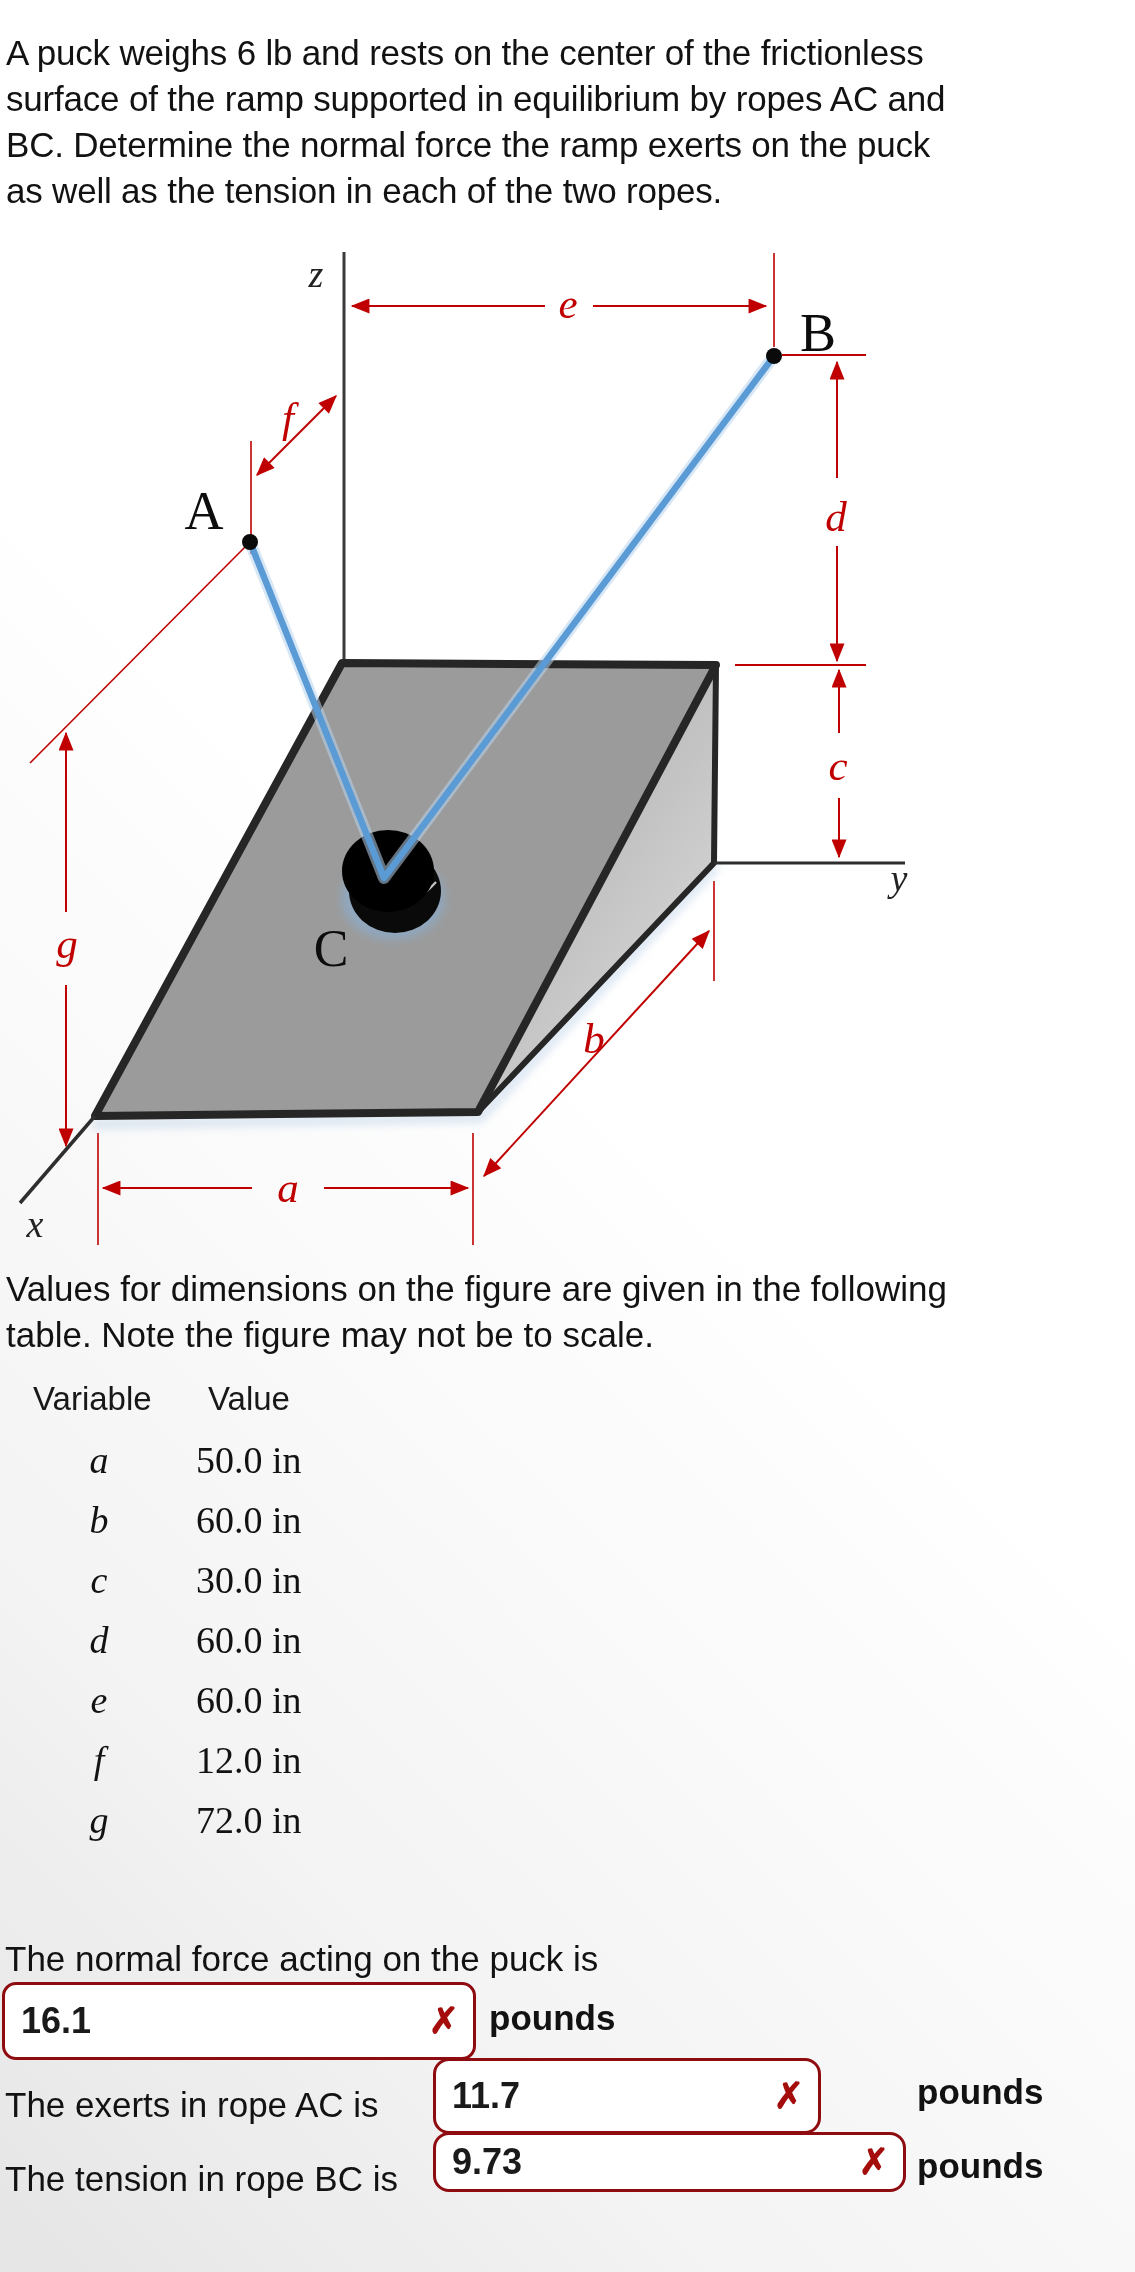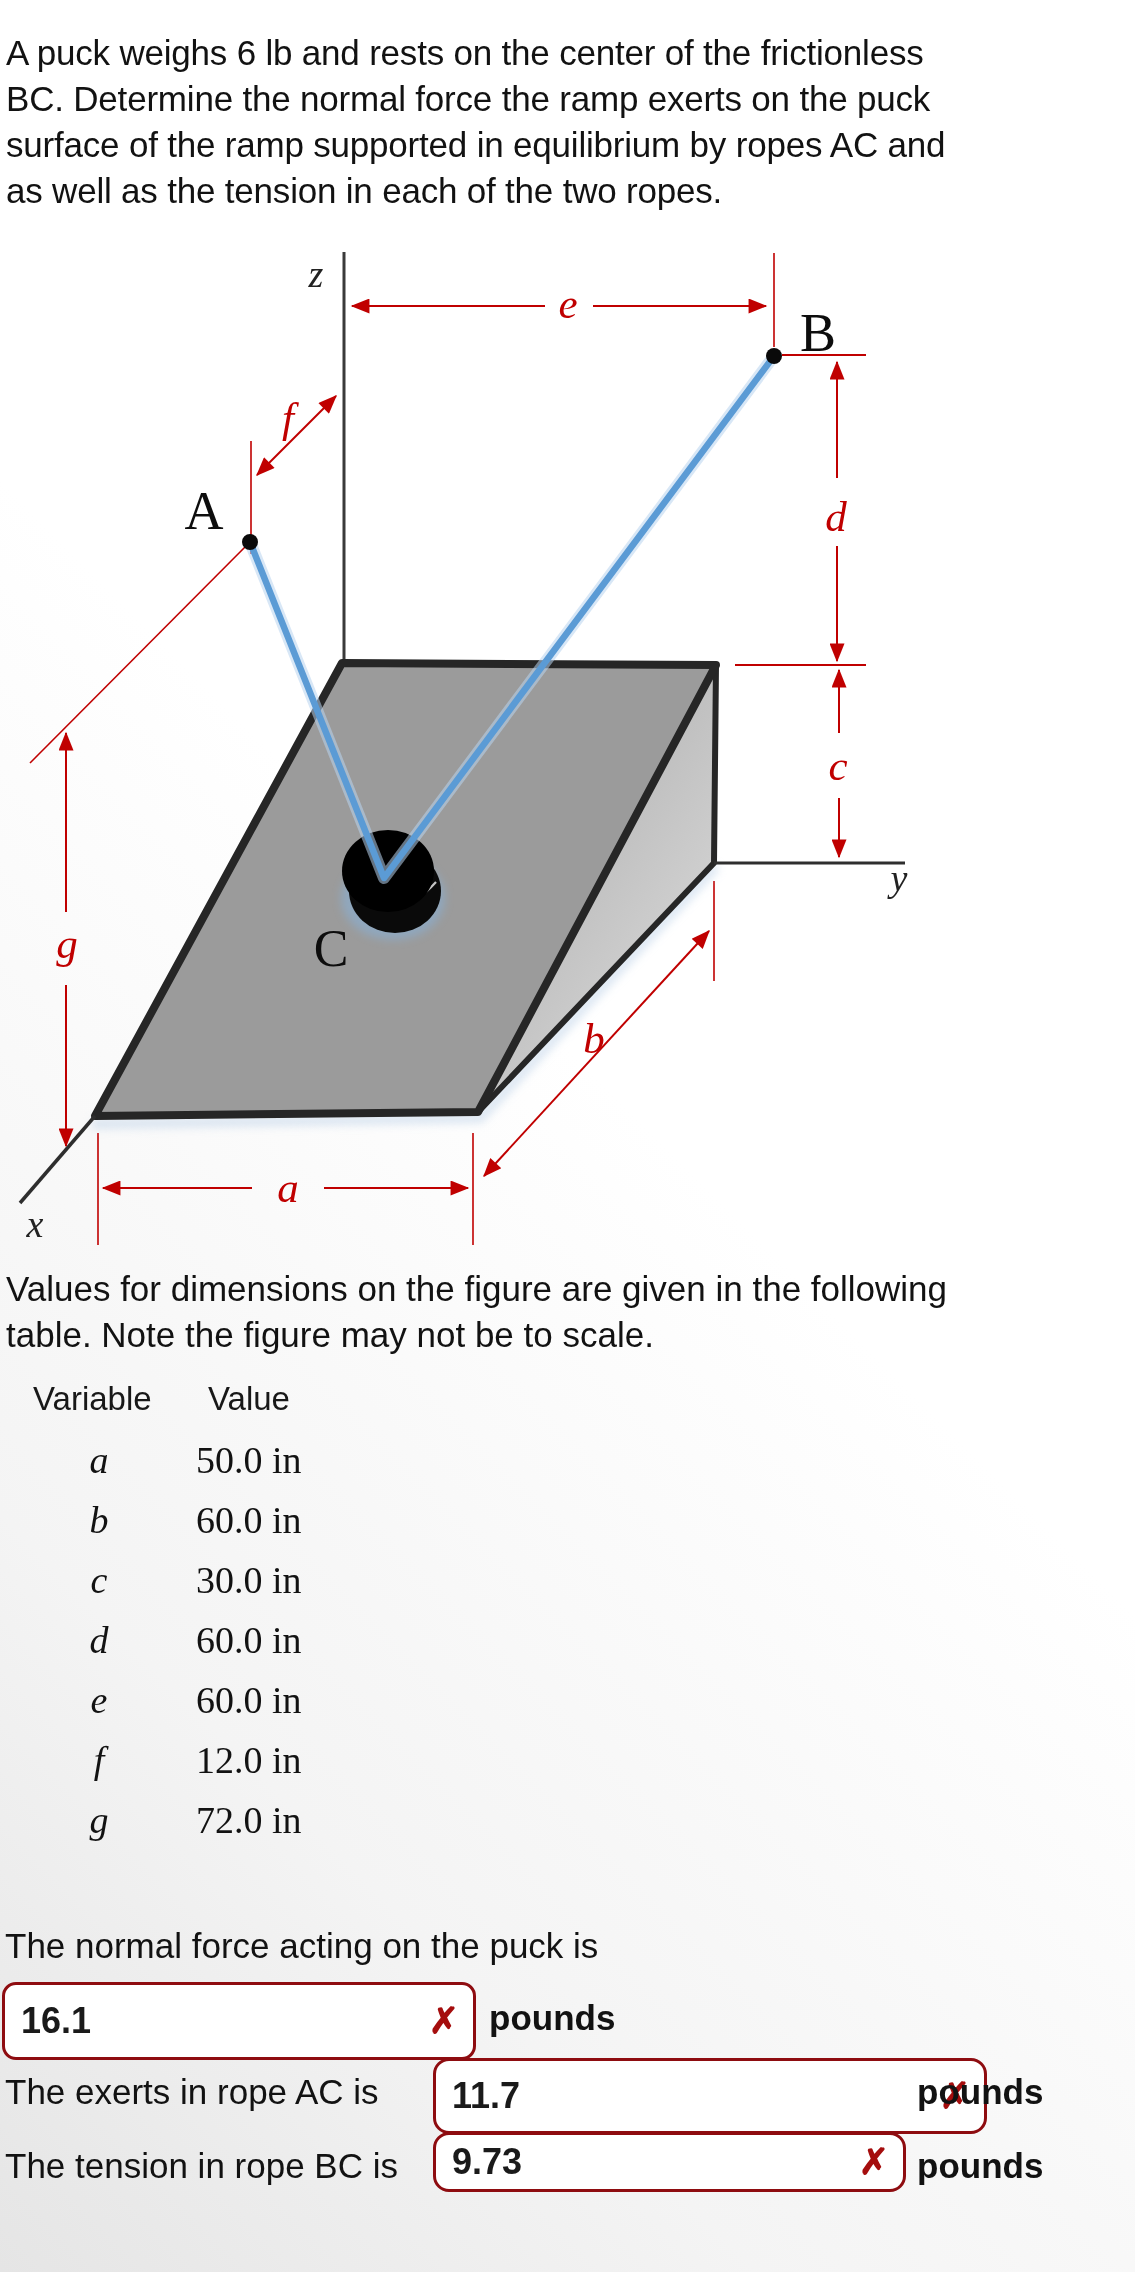--- a/index.html
+++ b/index.html
@@ -20,40 +20,40 @@
   .thinred { stroke:#c00000; stroke-width:1.6; }
   .dimline { stroke:#c00000; stroke-width:2; }
 
   .vtable { position:absolute; left:33px; top:1380px; }
   .vhead { display:flex; font-size:33px; height:58px; color:#181818; }
   .vhead .c1 { width:175px; }
   .vrow { display:flex; height:60px; align-items:baseline; }
   .vrow .c1 { width:132px; text-align:center; font-family:"Liberation Serif",serif; font-style:italic; font-size:38px; }
   .vrow .c2 { margin-left:31px; font-family:"Liberation Serif",serif; font-size:38px; }
 
-  .ans-label { position:absolute; font-size:35px; white-space:nowrap; }
+  .ans-label { position:absolute; font-size:35px; white-space:nowrap;margin-top:13px; }
   .unit { position:absolute; font-size:35px; white-space:nowrap;font-weight:bold; }
   .ans-box { position:absolute; background:#fff; border:3px solid #8e0c10; border-radius:16px; box-sizing:border-box; }
   .ans-box input {
     position:absolute; left:16px; top:0; width:72%; height:100%;
     border:none; outline:none; background:transparent; padding:0;
     font-family:"Liberation Sans",sans-serif; font-size:36px; font-weight:700; color:#1a1a1a;
   }
   .xmark { position:absolute; right:14px; top:50%; transform:translateY(-50%);
            color:#a50d0d; font-size:36px; font-weight:700; }
 </style>
 </head>
 <body>
 
 <div class="page">
 
   <div class="problem">
     <div>A puck weighs 6 lb and rests on the center of the frictionless</div>
+    <div>surface of the ramp supported in equilibrium by ropes AC and</div>
     <div>BC. Determine the normal force the ramp exerts on the puck</div>
-    <div>surface of the ramp supported in equilibrium by ropes AC and</div>
     <div>as well as the tension in each of the two ropes.</div>
   </div>
 
   <svg class="figure" viewBox="0 0 935 1250">
     <defs>
       <marker id="arr" viewBox="0 0 10 8" refX="9.3" refY="4" markerWidth="21" markerHeight="15" markerUnits="userSpaceOnUse" orient="auto-start-reverse">
         <path d="M0,0 L10,4 L0,8 z" fill="#c00000"></path>
       </marker>
       <linearGradient id="sideg" x1="0" y1="0" x2="0.8" y2="1">
         <stop offset="0" stop-color="#a4a4a4"></stop>
@@ -192,21 +192,21 @@
   </div>
 
   <div class="ans-label" style="left:5px; top:1926px;">The normal force acting on the puck is</div>
   <div class="ans-box" style="left:2px; top:1982px; width:474px; height:78px;border-radius:14px;">
     <input type="text" value="16.1" style="">
     <span class="xmark">✗</span>
   </div>
   <div class="unit" style="left:489px; top:1998px;">pounds</div>
 
   <div class="ans-label" style="left:5px; top:2072px;">The exerts in rope AC is</div>
-  <div class="ans-box" style="left:433px; top:2058px; width:554px; height:76px;">
+  <div class="ans-box" style="left:433px; top:2058px; width:388px; height:76px;">
     <input type="text" value="11.7" style="">
     <span class="xmark">✗</span>
   </div>
   <div class="unit" style="left:917px; top:2072px;">pounds</div>
 
   <div class="ans-label" style="left:5px; top:2146px;">The tension in rope BC is</div>
   <div class="ans-box" style="left:433px; top:2132px; width:473px; height:60px;">
     <input type="text" value="9.73" style="">
     <span class="xmark">✗</span>
   </div>

